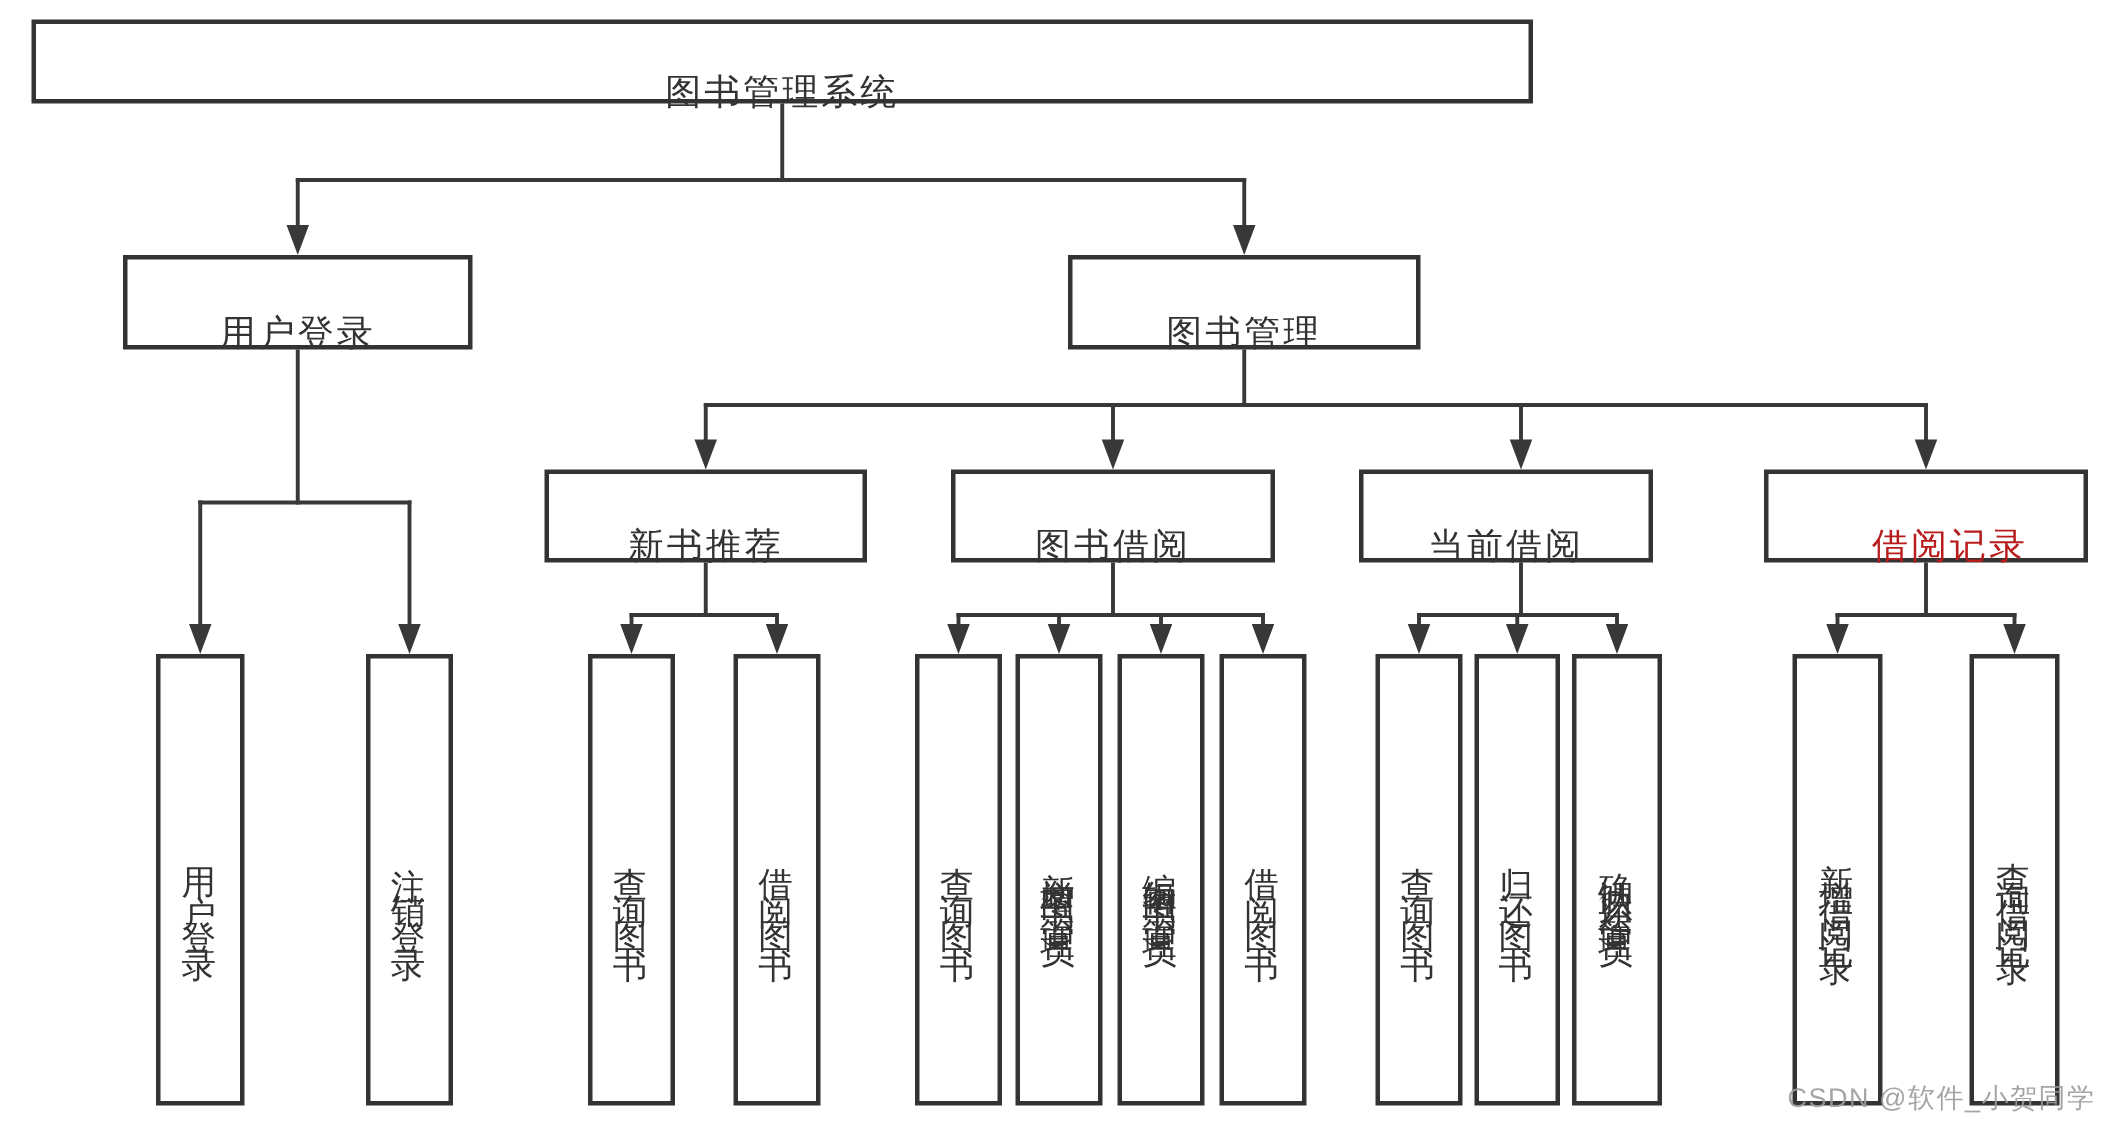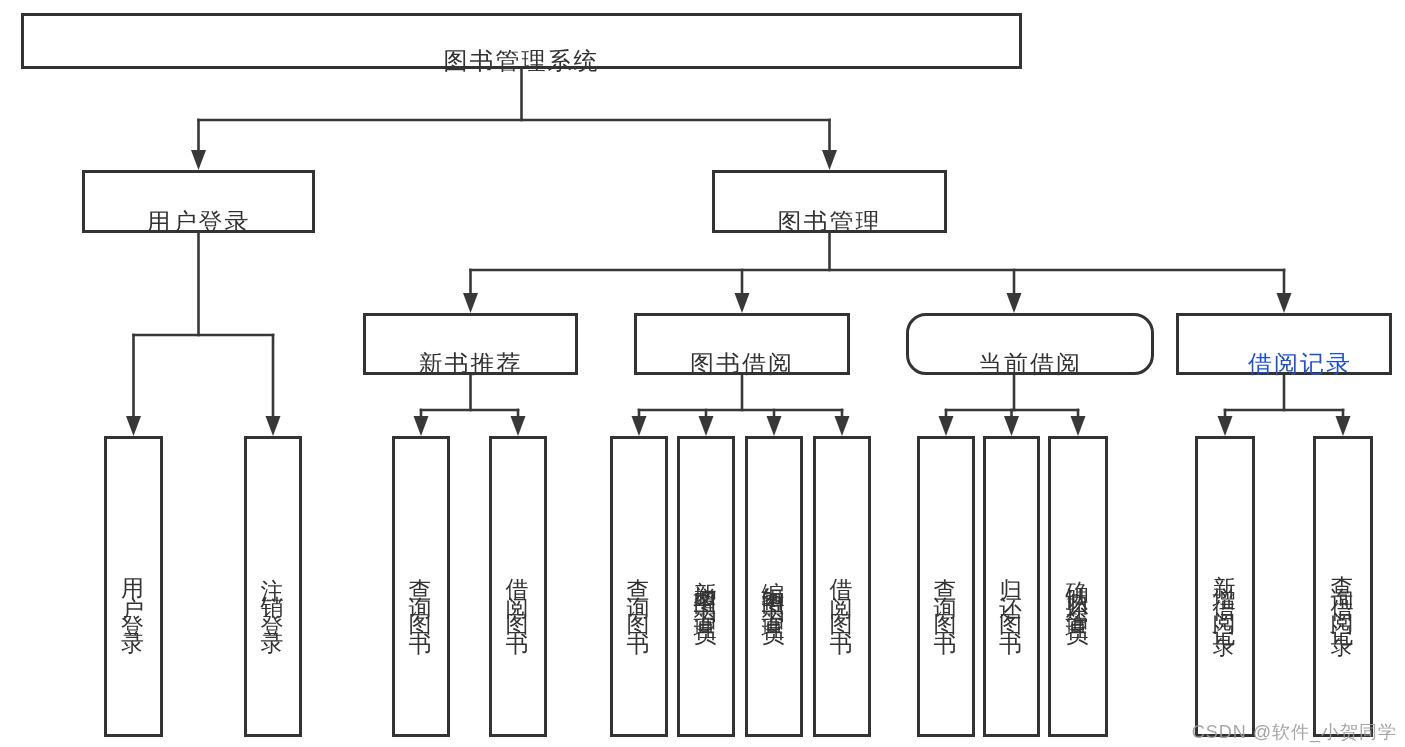--- a/index.html
+++ b/index.html
@@ -141,33 +141,33 @@
     </div>
     <div class="node node-v" style="left: 677px; top: 436px; width: 58px; height: 301px; border-color: rgb(51, 51, 51); color: rgb(51, 51, 51);">
       <span class="label" style="letter-spacing: 6px; margin-bottom: -6px;">新增图书（管理员）</span>
     </div>
     <div class="node node-v" style="left: 745px; top: 436px; width: 58px; height: 301px; border-color: rgb(51, 51, 51); color: rgb(51, 51, 51);">
       <span class="label" style="letter-spacing: 6px; margin-bottom: -6px;">编辑图书（管理员）</span>
     </div>
     <div class="node node-v" style="left: 813px; top: 436px; width: 58px; height: 301px; border-color: rgb(51, 51, 51); color: rgb(51, 51, 51);">
       <span class="label" style="letter-spacing: 18px; margin-bottom: -18px;">借阅图书</span>
     </div>
-    <div class="node node-h" style="left: 906px; top: 313px; width: 248px; height: 62px; border-color: rgb(51, 51, 51); color: rgb(51, 51, 51); border-radius: 20px;">
+    <div class="node node-h" style="left: 906px; top: 313px; width: 196px; height: 62px; border-color: rgb(51, 51, 51); color: rgb(51, 51, 51);">
       <span class="label">当前借阅</span>
     </div>
     <div class="node node-v" style="left: 917px; top: 436px; width: 58px; height: 301px; border-color: rgb(51, 51, 51); color: rgb(51, 51, 51);">
       <span class="label" style="letter-spacing: 18px; margin-bottom: -18px;">查询图书</span>
     </div>
     <div class="node node-v" style="left: 983px; top: 436px; width: 57px; height: 301px; border-color: rgb(51, 51, 51); color: rgb(51, 51, 51);">
       <span class="label" style="letter-spacing: 18px; margin-bottom: -18px;">归还图书</span>
     </div>
     <div class="node node-v" style="left: 1048px; top: 436px; width: 60px; height: 301px; border-color: rgb(51, 51, 51); color: rgb(51, 51, 51);">
       <span class="label" style="letter-spacing: 6px; margin-bottom: -6px;">确认归还（管理员）</span>
     </div>
-    <div class="node node-h" style="left: 1176px; top: 313px; width: 216px; height: 62px; border-color: rgb(51, 51, 51); color: #1d4ed8; padding-left: 32px;">
+    <div class="node node-h" style="left: 1176px; top: 313px; width: 216px; height: 62px; border-color: rgb(51, 51, 51); color: #b91c1c; padding-left: 32px;">
       <span class="label">借阅记录</span>
     </div>
     <div class="node node-v" style="left: 1195px; top: 436px; width: 60px; height: 301px; border-color: rgb(51, 51, 51); color: rgb(51, 51, 51);">
       <span class="label" style="letter-spacing: 12px; margin-bottom: -12px;">新增借阅记录</span>
     </div>
     <div class="node node-v" style="left: 1313px; top: 436px; width: 60px; height: 301px; border-color: rgb(51, 51, 51); color: rgb(51, 51, 51);">
       <span class="label" style="letter-spacing: 12px; margin-bottom: -12px;">查询借阅记录</span>
     </div>
   </div>
 

